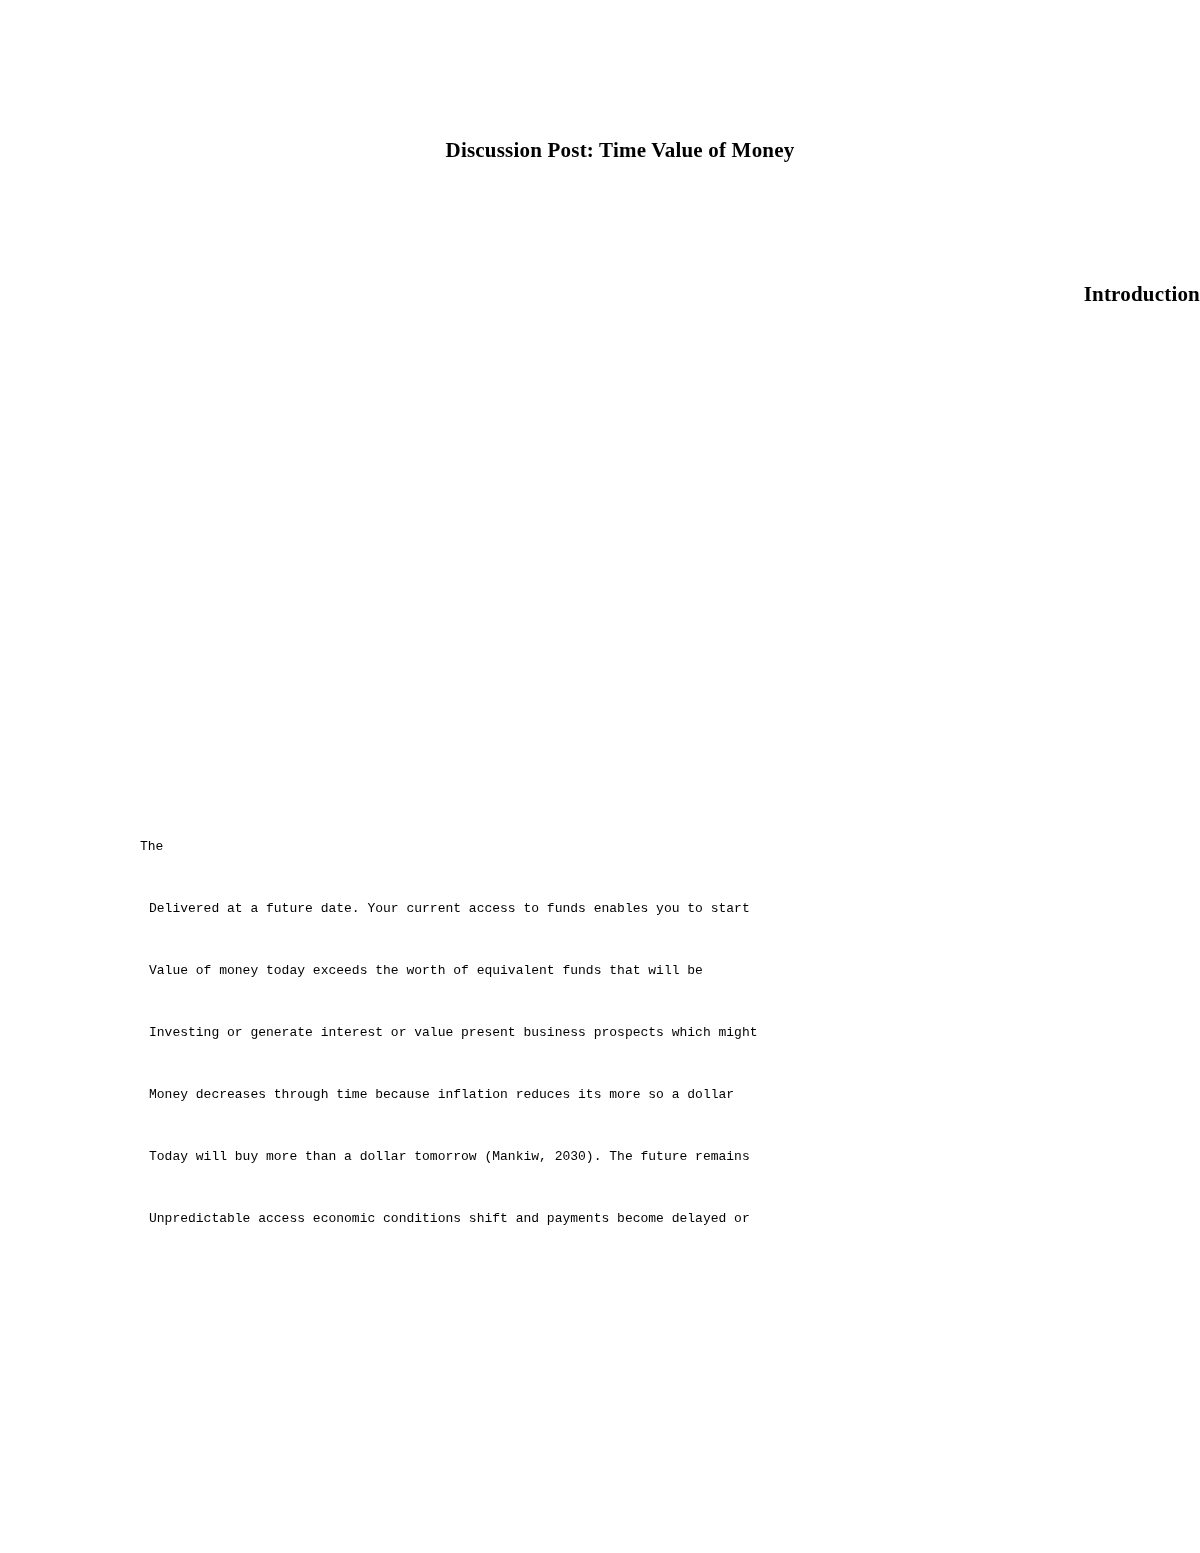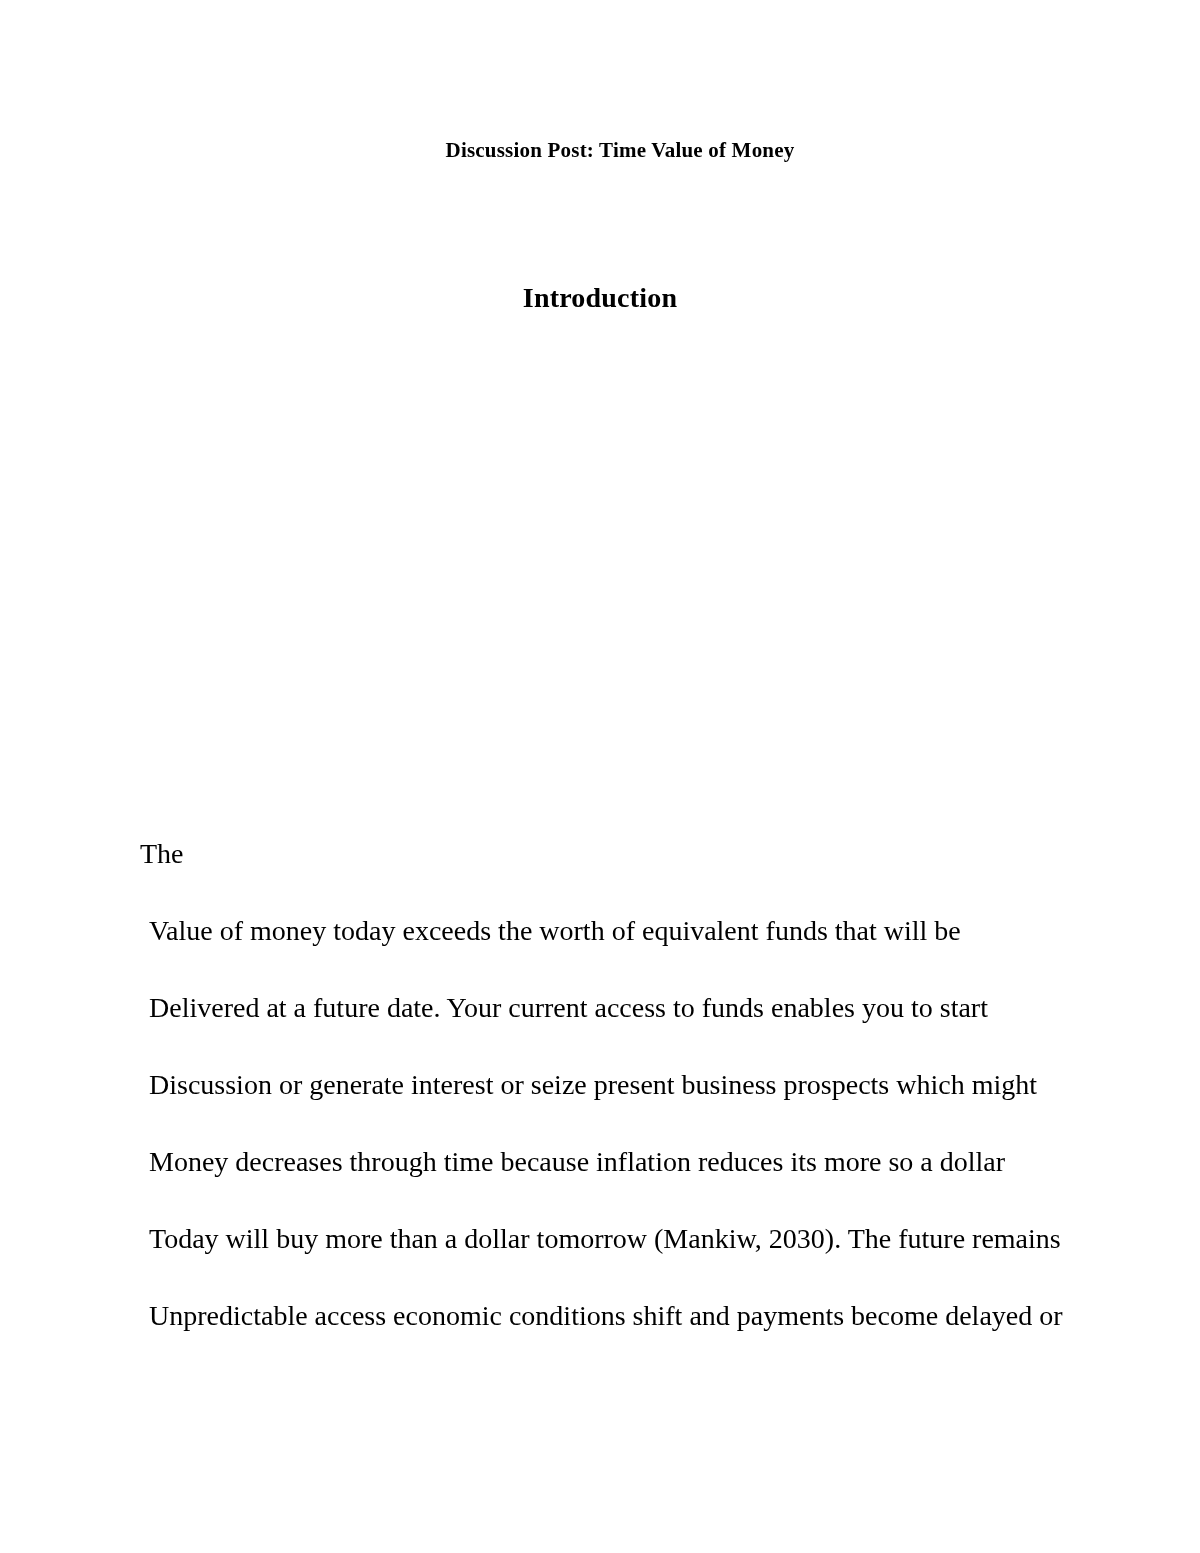--- a/index.html
+++ b/index.html
@@ -25,56 +25,57 @@
     font-size: 21px;
     font-weight: bold;
     letter-spacing: 0.2px;
     padding-left: 20px;
   }
   .section-heading {
     position: absolute;
     top: 282px;
     left: 0;
     width: 1200px;
-    text-align: center;
-    font-size: 28px;
+    text-align: right;
+    font-size: 21px;
     font-weight: bold;
     letter-spacing: 0.2px;
   }
   .body-block {
     position: absolute;
     top: 840px;
     left: 140px;
     width: 960px;
   }
   .body-line {
-    font-size: 28px;
+    font-size: 13px;
     line-height: 1;
     margin: 0 0 49px 0;
     white-space: pre;
+    font-family: Liberation Mono, monospace;
   }
   .body-line.first {
     margin-left: 0;
   }
   .body-line.indented {
     margin-left: 9px;
   }
 </style>
 </head>
 <body>
 
 <div class="page">
 
   <div class="doc-title">Discussion Post: Time Value of Money</div>
 
   <div class="section-heading">Introduction</div>
 
   <div class="body-block">
     <p class="body-line first">The</p>
+    <p class="body-line indented">Delivered at a future date. Your current access to funds enables you to start</p>
     <p class="body-line indented">Value of money today exceeds the worth of equivalent funds that will be</p>
-    <p class="body-line indented">Delivered at a future date. Your current access to funds enables you to start</p>
-    <p class="body-line indented">Discussion or generate interest or seize present business prospects which might</p>
+    <p class="body-line indented">Investing or generate interest or value present business prospects which might</p>
     <p class="body-line indented">Money decreases through time because inflation reduces its more so a dollar</p>
     <p class="body-line indented">Today will buy more than a dollar tomorrow (Mankiw, 2030). The future remains</p>
     <p class="body-line indented">Unpredictable access economic conditions shift and payments become delayed or</p>
   </div>
 
 </div>
 
 </body></html>

